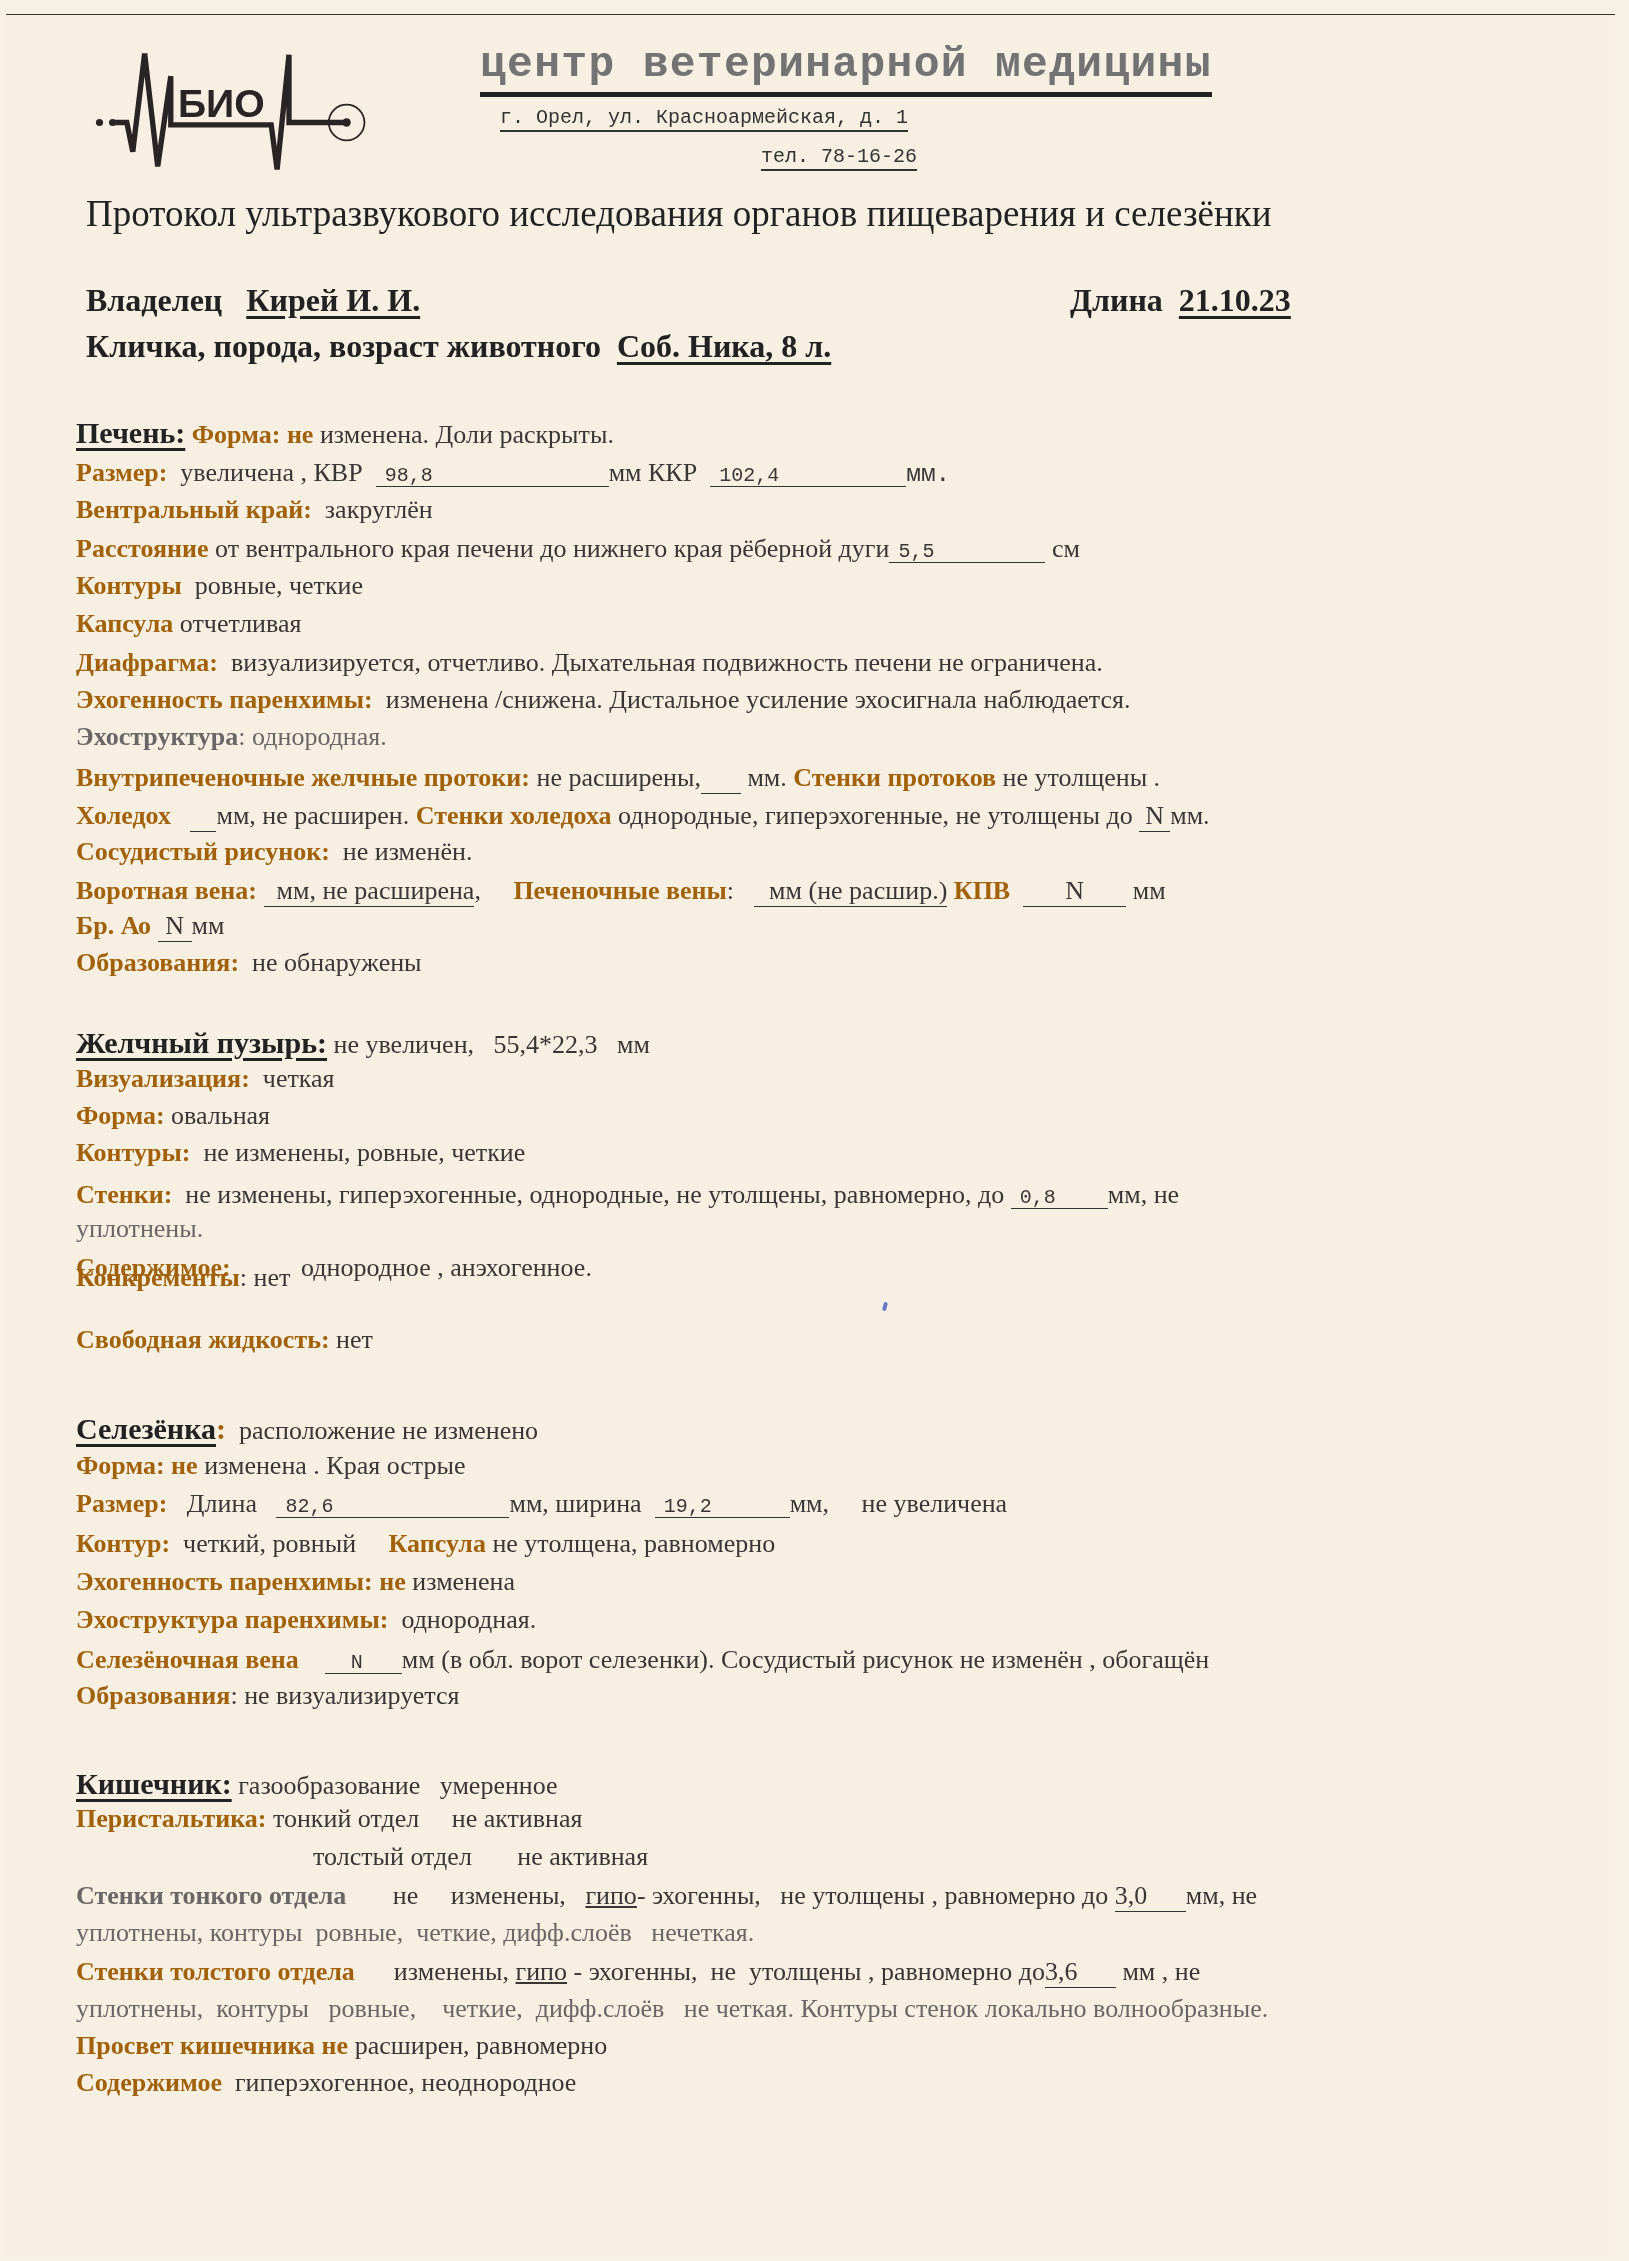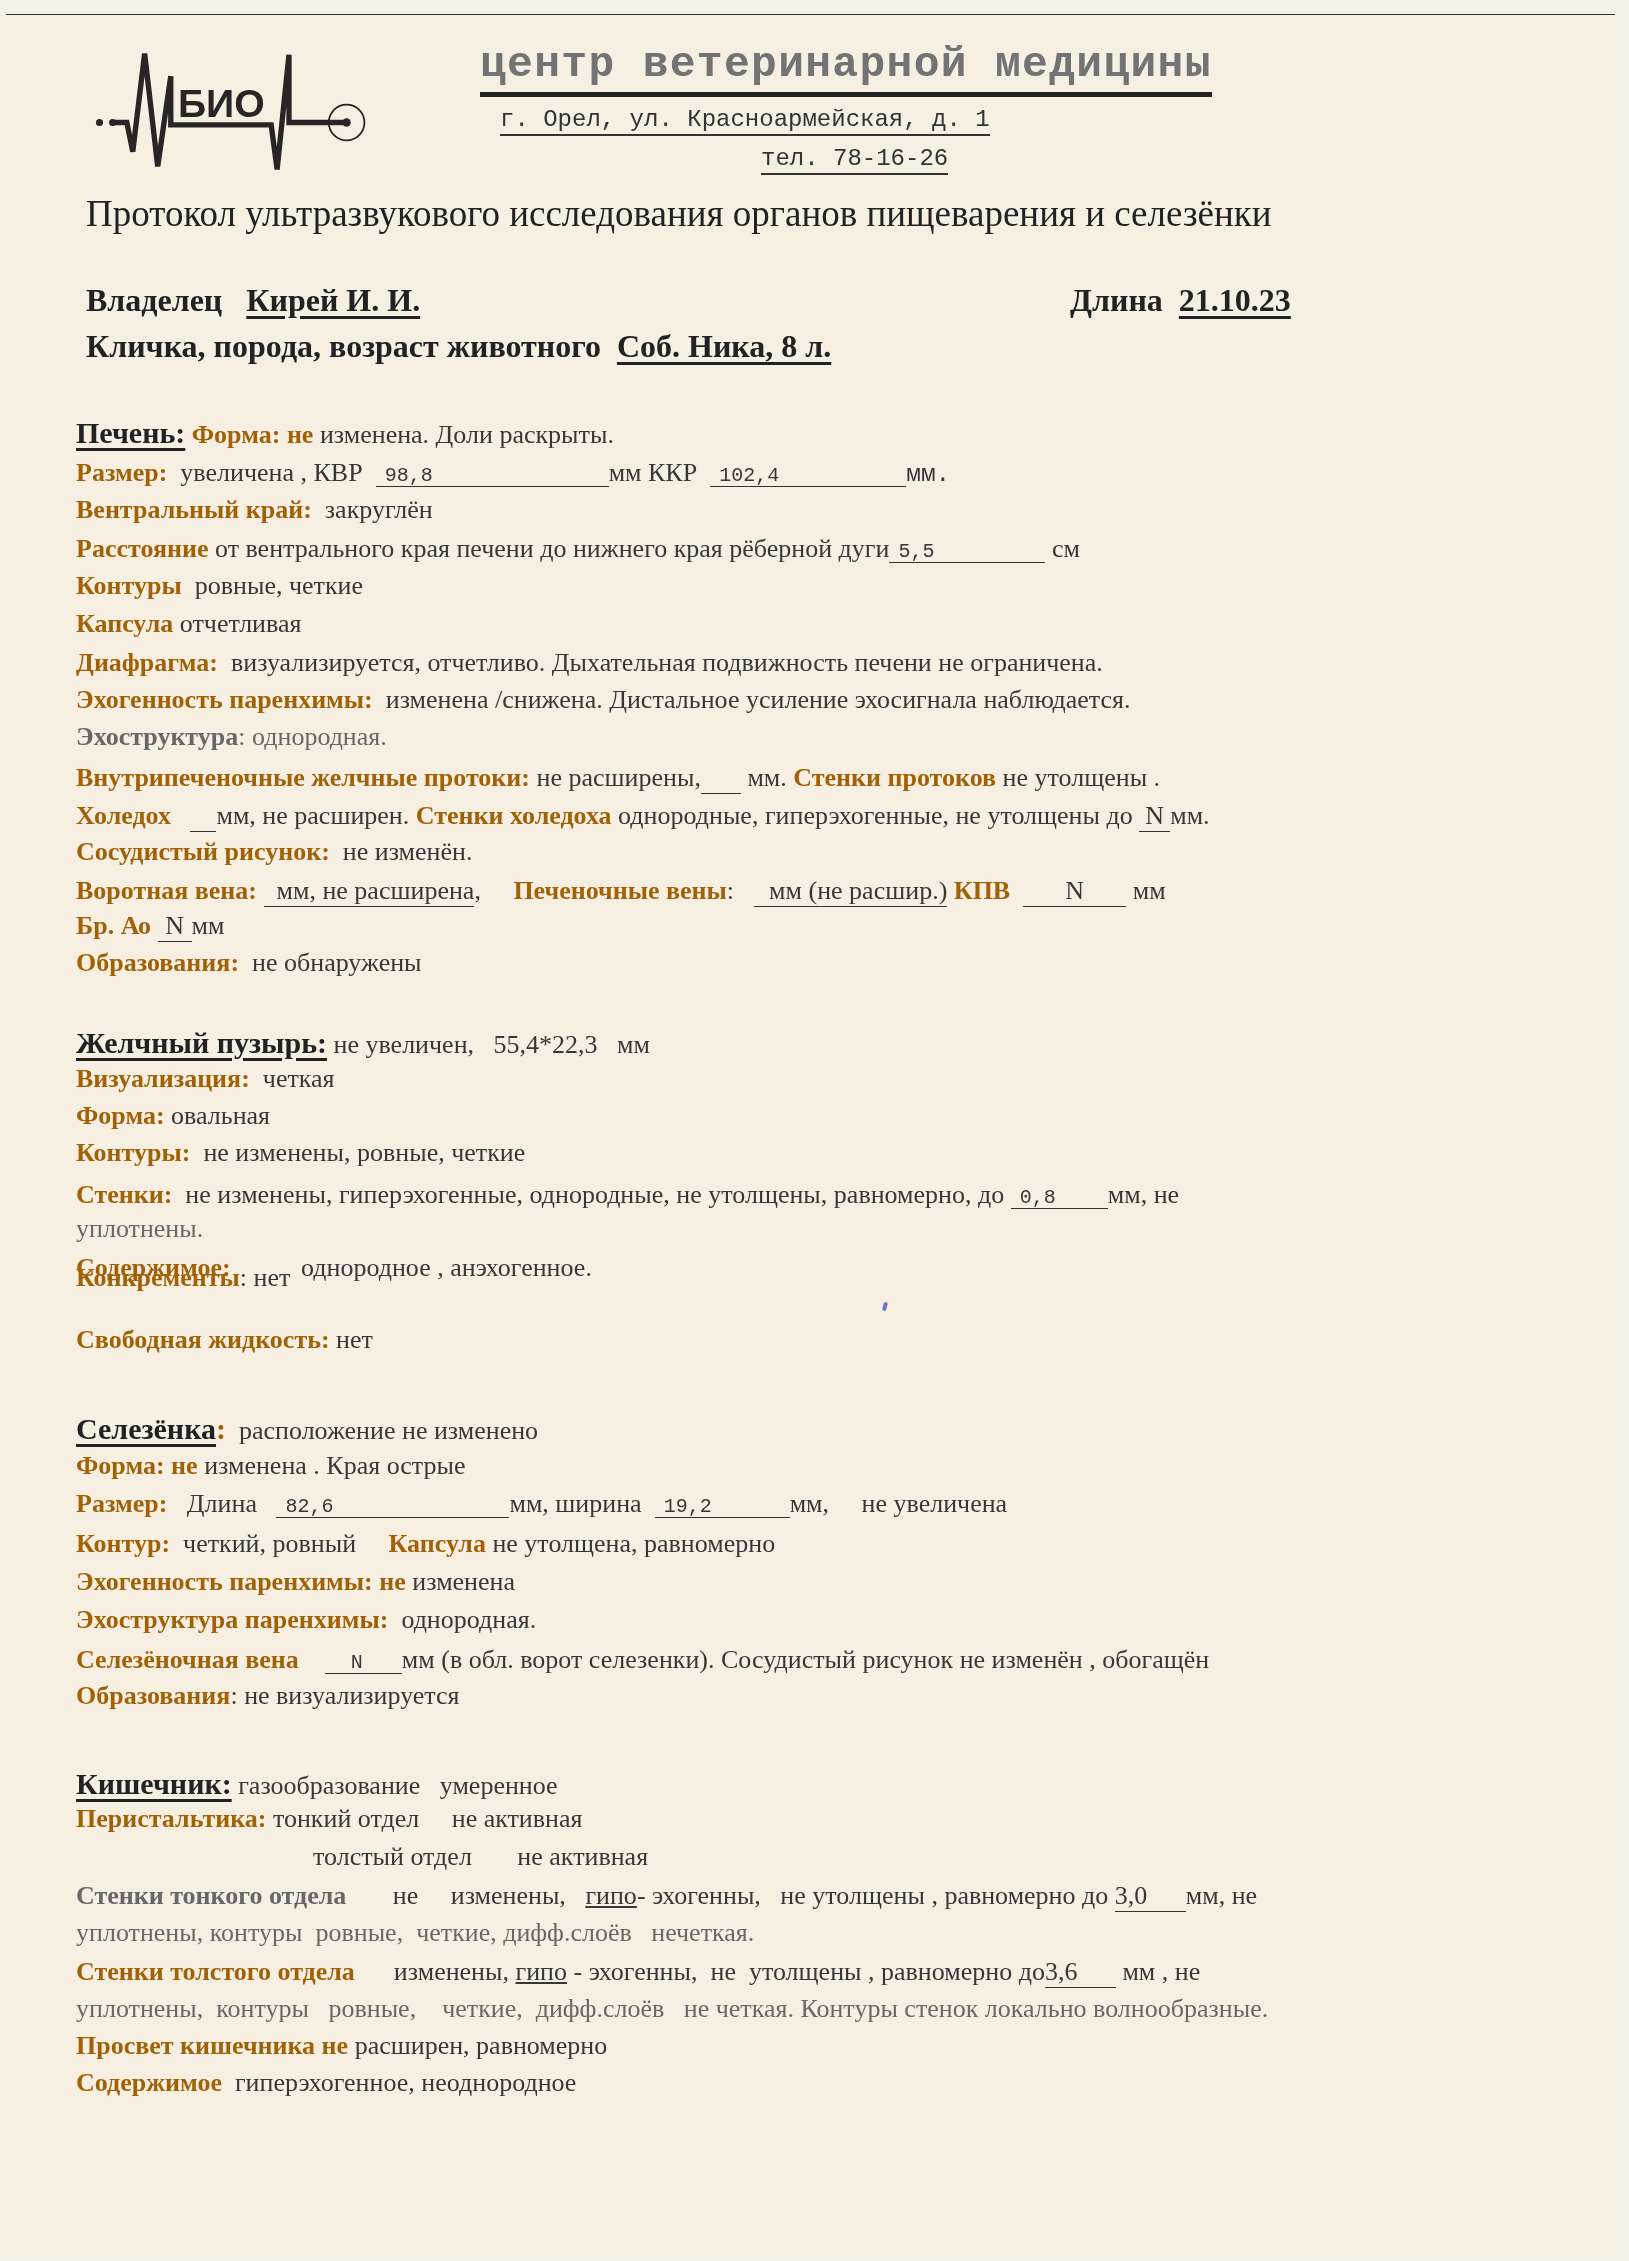--- a/index.html
+++ b/index.html
@@ -16,21 +16,21 @@
   }
   .abs { position:absolute; white-space:nowrap; }
   .logo { position:absolute; left:90px; top:39px; width:297px; height:148px; }
   .center-title {
     left:480px; top:40px; font-family:"Liberation Mono","DejaVu Sans Mono",monospace;
     font-weight:bold; font-size:43px; letter-spacing:1.3px; color:#737373;
     border-bottom:5.8px solid #222; padding-bottom:2.6px;
   }
   .mono {
     font-family:"Liberation Mono","DejaVu Sans Mono",monospace;
-    font-size:24px; color:#333;
+    font-size:20px; color:#333;
   }
   .addr { left:500px; top:106px; border-bottom:2.6px solid #333; padding-bottom:1.3px; }
   .phone { left:761px; top:145px; border-bottom:2.6px solid #333; padding-bottom:1.3px; }
   .protocol-title { left:86px; top:192px; font-size:37px; font-weight:normal; color:#222; }
   .hdr { font-size:32px; font-weight:bold; color:#222; }
   .ul { text-decoration:underline; text-decoration-thickness:2.6px; text-underline-offset:4.5px; }
   .line { position:absolute; left:76px; white-space:nowrap; font-size:26px; color:#3a3636; }
   .b { font-weight:bold; color:#a16207; }
   .sec { font-weight:bold; font-size:30px; text-decoration:underline; text-decoration-thickness:3.2px; text-underline-offset:5.2px; color:#222; }
   .fill {

